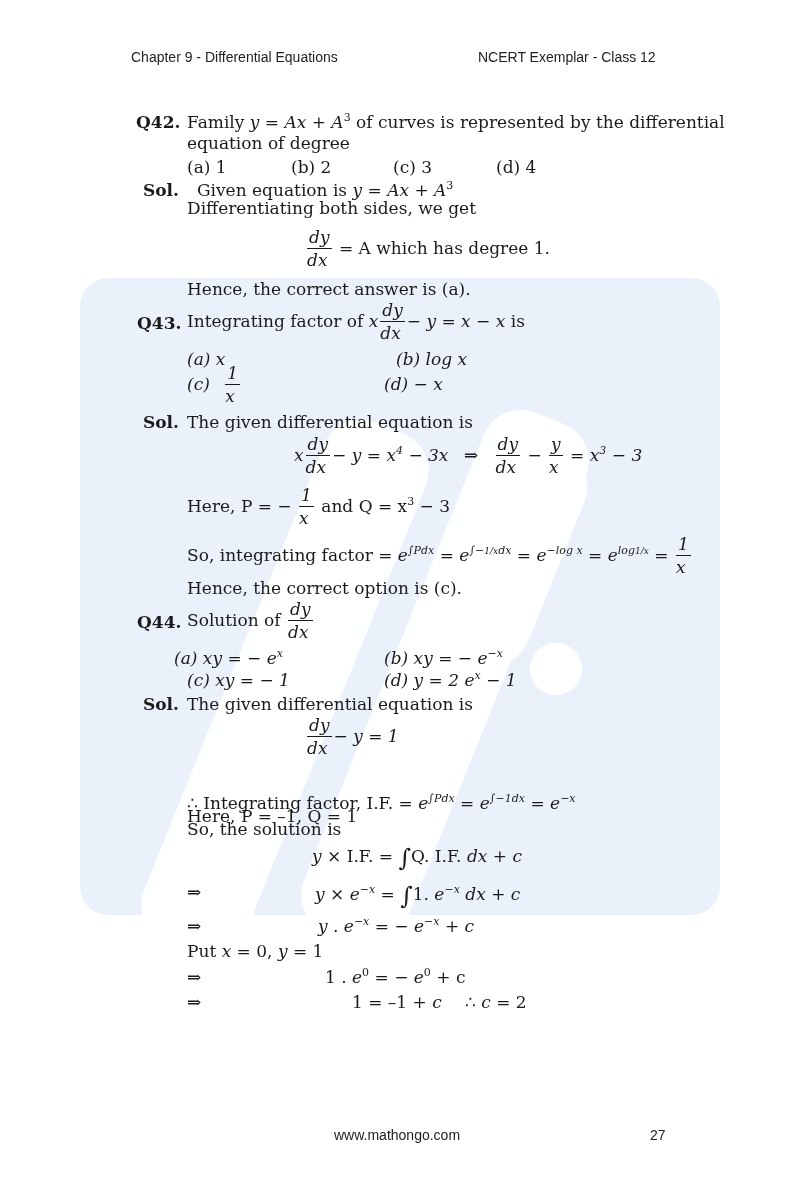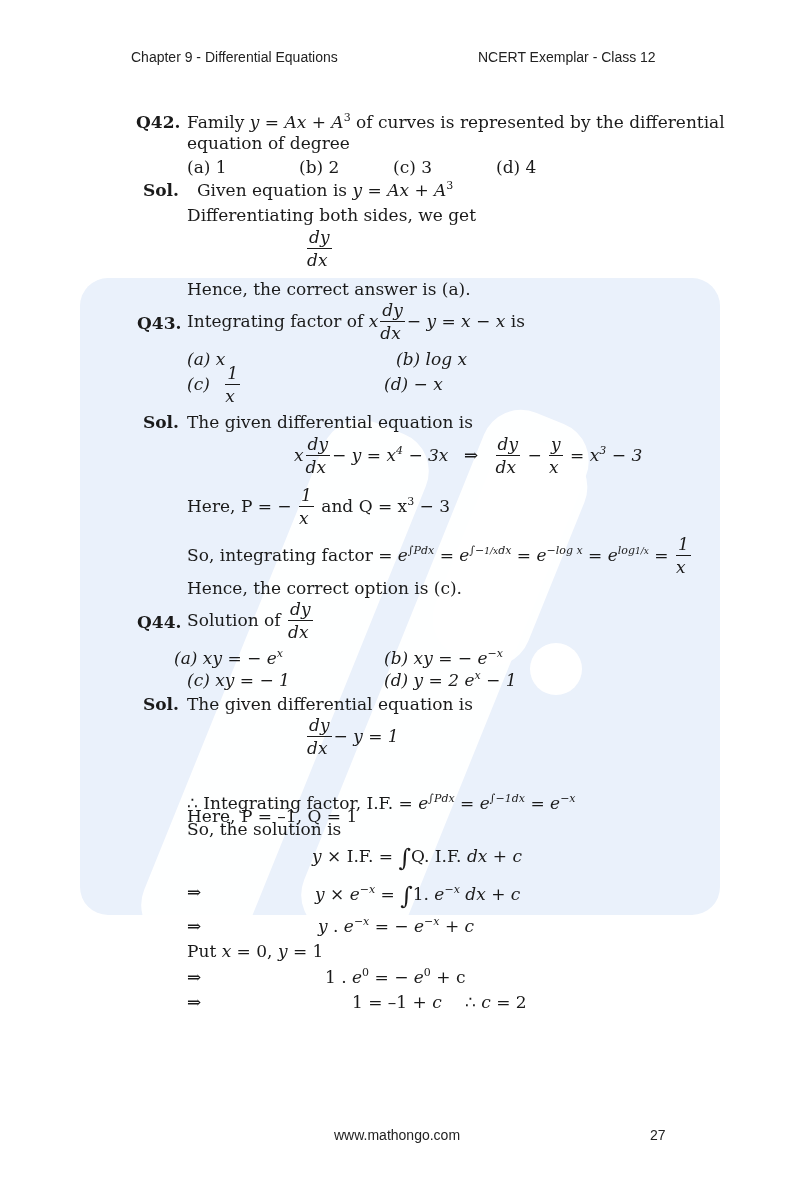--- a/index.html
+++ b/index.html
@@ -53,33 +53,34 @@
 <div class="content">
 
   <div class="line" style="left:136px; top:114px;">
     <span class="lbl">Q42.</span>
   </div>
   <div class="line" style="left:187px; top:114px;">
     <span>Family </span><i>y = Ax + A</i><sup>3</sup><span> of curves is represented by the differential</span>
   </div>
   <div class="line" style="left:187px; top:135px;">equation of degree</div>
   <div class="opt" style="left:187px; top:159px;">(a) 1</div>
-  <div class="opt" style="left:299px; top:159px;">(b) 2</div>
+  <div class="opt" style="left:291px; top:159px;">(b) 2</div>
   <div class="opt" style="left:393px; top:159px;">(c) 3</div>
   <div class="opt" style="left:496px; top:159px;">(d) 4</div>
 
   <div class="line" style="left:143px; top:182px;">
     <span class="lbl">Sol.</span>
   </div>
   <div class="line" style="left:197px; top:182px;">
     <span>Given equation is </span><i>y = Ax + A</i><sup>3</sup>
   </div>
-  <div class="line" style="left:187px; top:207px;">Differentiating both sides, we get</div>
+  <div class="line" style="left:187px; top:200px;">Differentiating both sides, we get</div>
   <div class="line" style="left:305px; top:229px;">
     <span class="frac it"><span class="num">dy</span><span class="den">dx</span></span>
+    <span>= A which has degree 1.</span>
   </div>
   <div class="line" style="left:187px; top:281px;">Hence, the correct answer is (a).</div>
 
   <div class="line" style="left:137px; top:315px;">
     <span class="lbl">Q43.</span>
   </div>
   <div class="line" style="left:187px; top:302px;">
     <span>Integrating factor of </span><i>x</i><span class="frac it"><span class="num">dy</span><span class="den">dx</span></span><i>− y = x  −  x</i><span> is</span>
   </div>
   <div class="opt it" style="left:187px; top:351px;">(a)  x</div>

